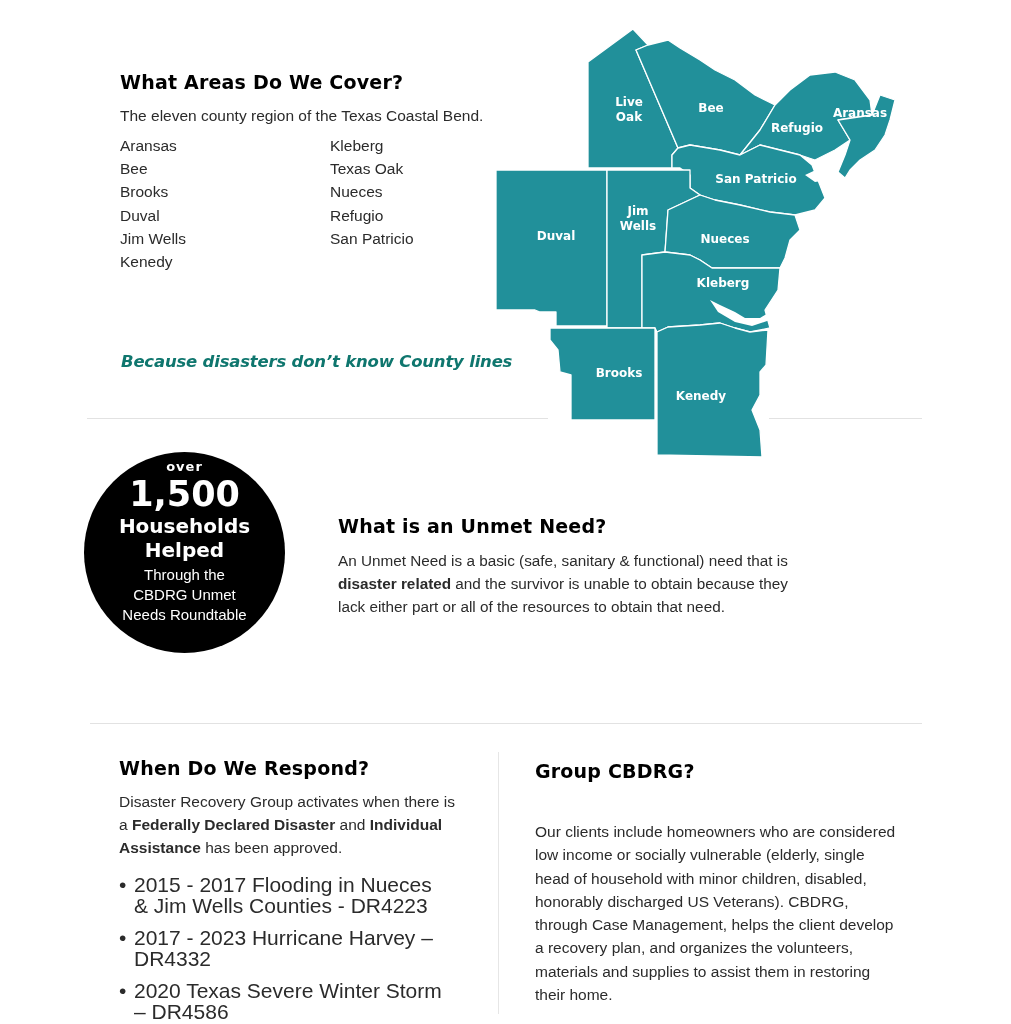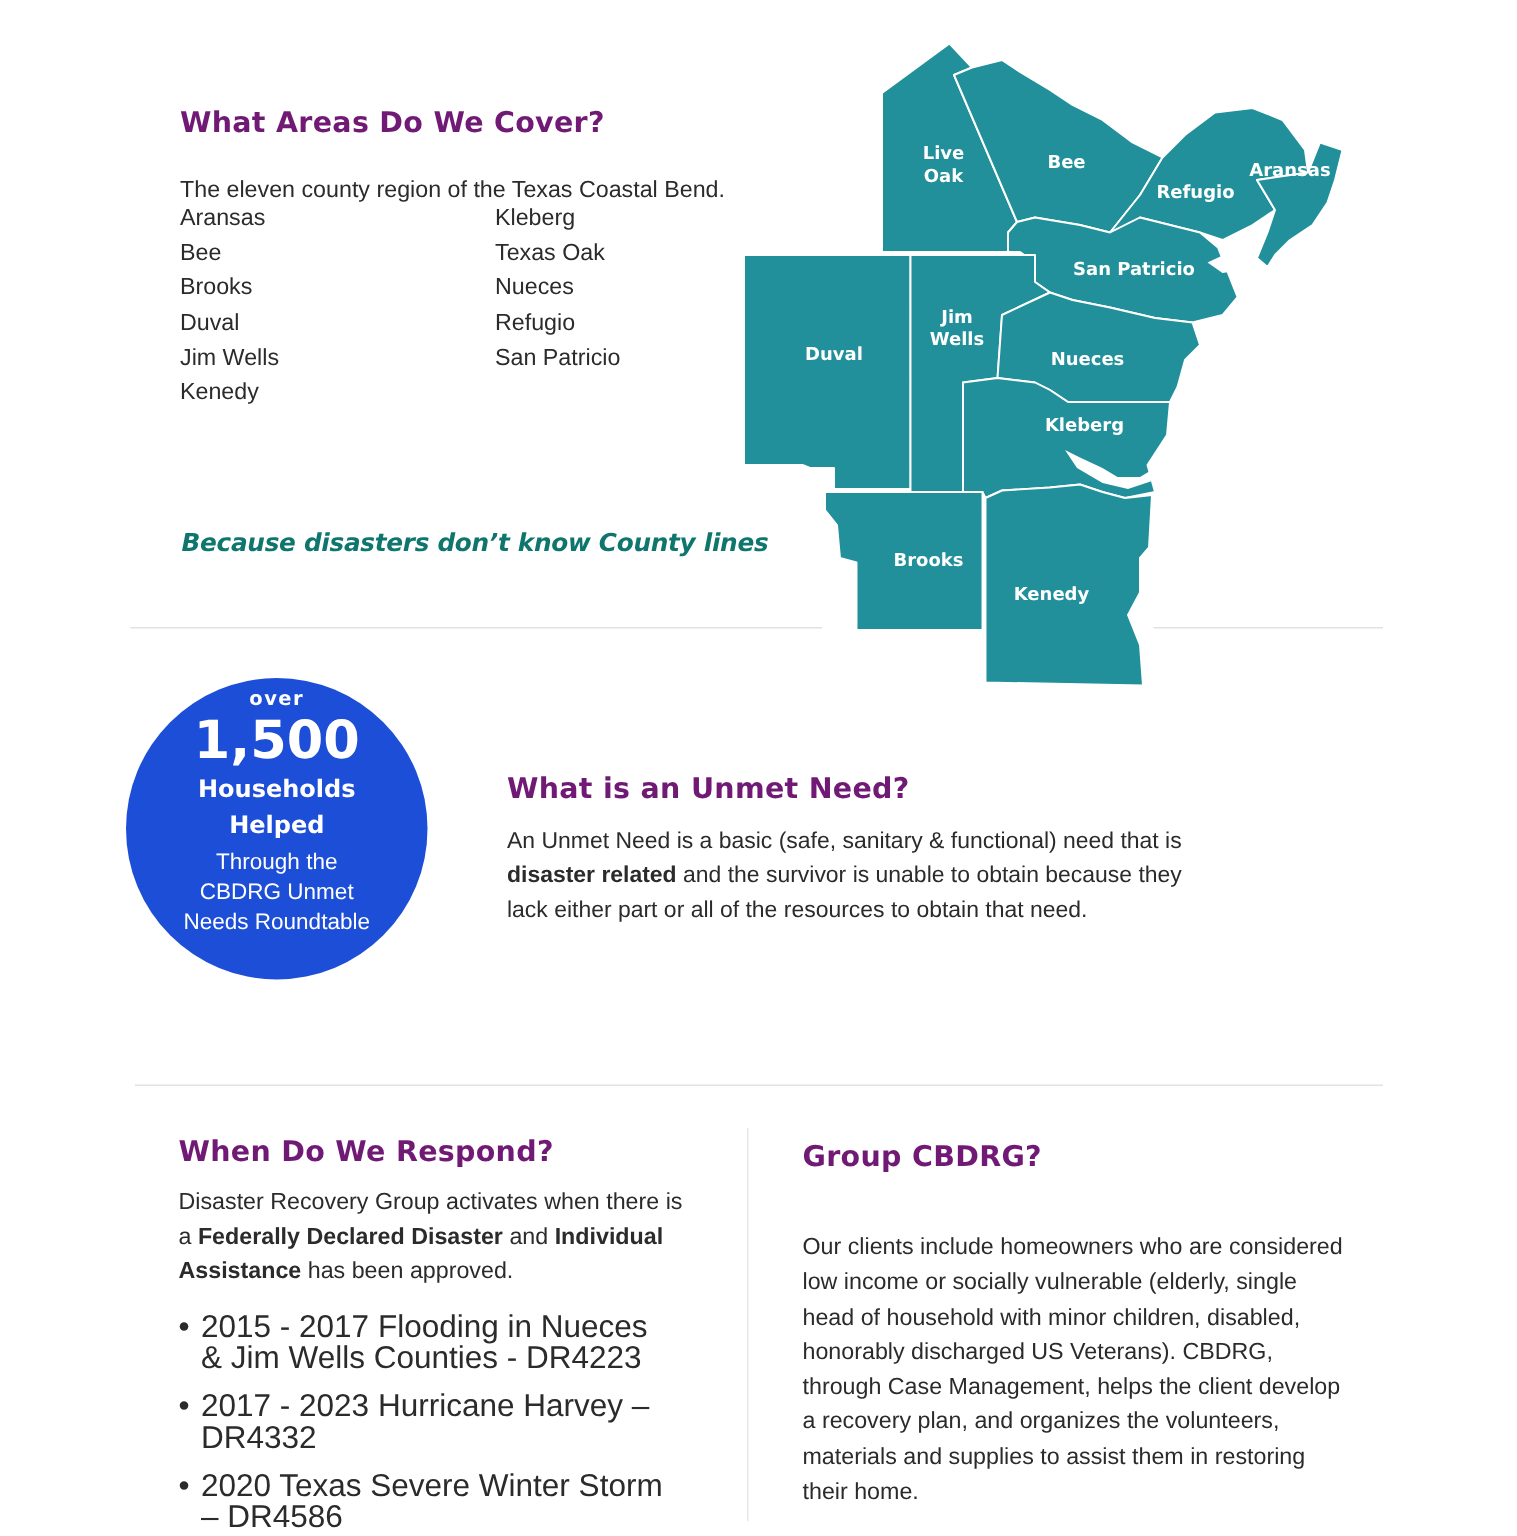--- a/index.html
+++ b/index.html
@@ -1,40 +1,40 @@
 <!DOCTYPE html>
 <html><head>
 <meta charset="utf-8">
 <style>
   * { box-sizing: border-box; margin: 0; padding: 0; }
   html, body { width: 1011px; height: 1024px; background: #ffffff; overflow: hidden; }
   body { position: relative; font-family: "Liberation Sans", "DejaVu Sans", sans-serif; color: #2a2a2a; }
-  .h2 { position: absolute; color: #701a75; font-family: "DejaVu Sans", sans-serif; font-weight: bold; font-size: 19px; letter-spacing: 0.2px; }
+  .h2 { position: absolute; color: #000000; font-family: "DejaVu Sans", sans-serif; font-weight: bold; font-size: 19px; letter-spacing: 0.2px; }
   .p { position: absolute; font-size: 15.5px; line-height: 23px; color: #2b2b2b; }
   .p b { font-weight: bold; color: #2b2b2b; }
   .col { position: absolute; font-size: 15.5px; line-height: 23.2px; color: #2b2b2b; list-style: none; }
   .tagline { position: absolute; left: 121px; top: 352px; color: #0f766e; font-family: "DejaVu Sans", sans-serif; font-weight: bold; font-style: italic; font-size: 16.5px; letter-spacing: -0.2px; }
   .hr { position: absolute; height: 1px; background: #e2e2e2; }
   .vr { position: absolute; width: 1px; background: #e6e6e6; }
   #map { position: absolute; left: 490px; top: 20px; width: 420px; height: 445px; }
   .county-label { fill: #ffffff; font-family: "DejaVu Sans", sans-serif; font-weight: bold; font-size: 12px; }
-  .circle { position: absolute; left: 84px; top: 452px; width: 201px; height: 201px; border-radius: 50%; background: #1d4ed8; color: #ffffff; text-align: center; text-decoration: underline; }
+  .circle { position: absolute; left: 84px; top: 452px; width: 201px; height: 201px; border-radius: 50%; background: #000000; color: #ffffff; text-align: center; text-decoration: underline; }
   .circle .over { position: absolute; left: 0; right: 0; top: 7px; font-family: "DejaVu Sans", sans-serif; font-weight: bold; font-size: 13px; letter-spacing: 1px; }
   .circle .num { position: absolute; left: 0; right: 0; top: 22px; font-family: "DejaVu Sans", sans-serif; font-weight: bold; font-size: 35px; line-height: 40px; }
-  .circle .hh { position: absolute; left: 0; right: 0; top: 62px; font-family: "DejaVu Sans", sans-serif; font-weight: bold; font-size: 16px; line-height: 24px; }
+  .circle .hh { position: absolute; left: 0; right: 0; top: 62px; font-family: "DejaVu Sans", sans-serif; font-weight: bold; font-size: 20px; line-height: 24px; }
   .circle .sub { position: absolute; left: 0; right: 0; top: 113px; font-size: 15px; line-height: 20px; }
   .bullets { position: absolute; left: 119px; top: 875px; width: 330px; list-style: none; font-size: 21px; line-height: 20.5px; color: #2b2b2b; }
   .bullets li { position: relative; padding-left: 15px; margin-bottom: 12px; }
   .bullets li::before { content: "\2022"; position: absolute; left: 0; top: 0; }
 </style>
 </head>
 <body>
 
 <div class="h2" style="left:120px; top:71px;">What Areas Do We Cover?</div>
-<div class="p" style="left:120px; top:115px;text-align:center;">The eleven county region of the Texas Coastal Bend.</div>
+<div class="p" style="left:120px; top:104px;text-align:center;">The eleven county region of the Texas Coastal Bend.</div>
 
 <ul class="col" style="left:120px; top:134px;">
   <li>Aransas</li>
   <li>Bee</li>
   <li>Brooks</li>
   <li>Duval</li>
   <li>Jim Wells</li>
   <li>Kenedy</li>
 </ul>
 <ul class="col" style="left:330px; top:134px;">

